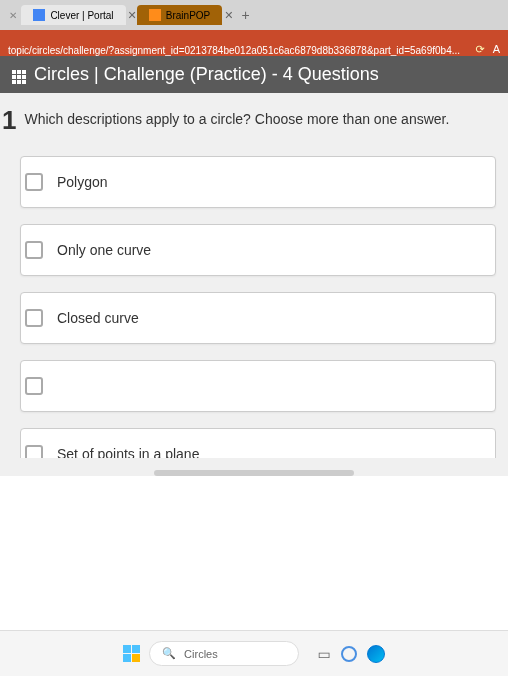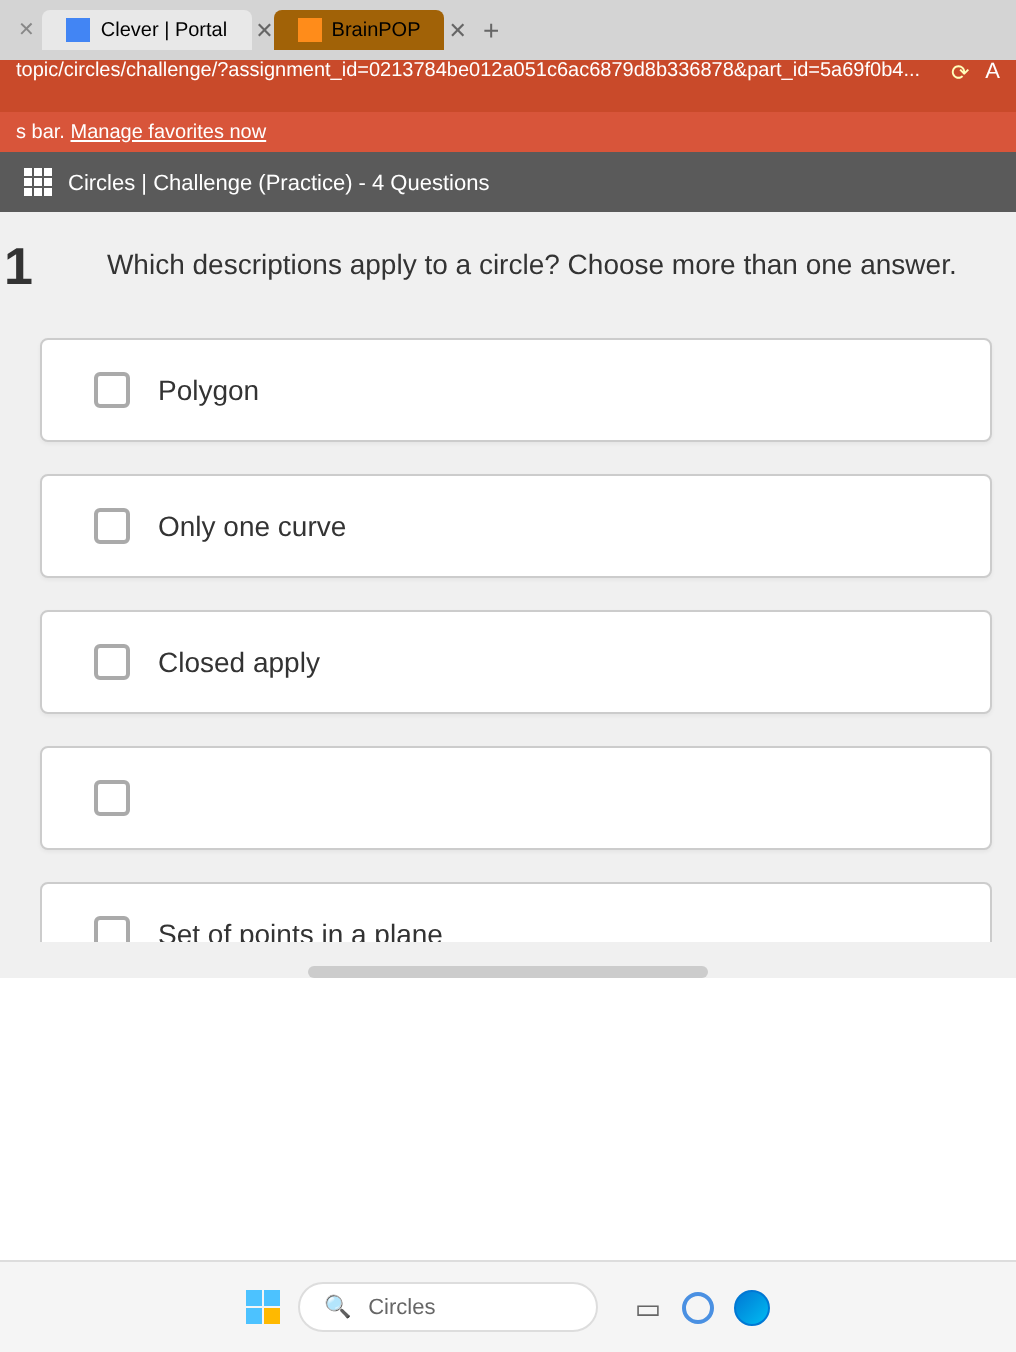--- a/index.html
+++ b/index.html
@@ -5,32 +5,32 @@
 * { margin: 0; padding: 0; box-sizing: border-box; font-family: Arial, sans-serif; }
 body { width: 508px; height: 676px; background: #2a2a2a; overflow: hidden; position: relative; }
 .desktop { width: 100%; height: 100%; background: #1a1a1a; position: relative; }
 .browser { width: 100%; height: 630px; background: #fff; }
 .tab-bar { background: #d4d4d4; height: 30px; display: flex; align-items: center; padding: 0 5px; font-size: 10px; }
 .tab { background: #e8e8e8; padding: 4px 12px; margin-right: 2px; display: flex; align-items: center; gap: 5px; border-radius: 4px 4px 0 0; max-width: 120px; overflow: hidden; white-space: nowrap; }
 .tab.active { background: #a16207; }
 .tab-close { color: #666; font-size: 11px; cursor: pointer; }
 .tab-icon { width: 12px; height: 12px; display: inline-block; }
 .new-tab { color: #666; padding: 0 8px; font-size: 14px; }
-.url-bar { background: #c94a2a; height: 26px; display: flex; align-items: flex-start; padding: 0 8px; font-size: 10px; color: #fff; overflow: hidden; white-space: nowrap; }
+.url-bar { background: #c94a2a; height: 26px; display: flex; align-items: flex-end; padding: 0 8px; font-size: 10px; color: #fff; overflow: hidden; white-space: nowrap; }
 .url-icons { margin-left: auto; display: flex; gap: 8px; font-size: 11px; }
 .bookmark-bar { background: #d8553a; height: 20px; display: flex; align-items: center; padding: 0 8px; font-size: 10px; color: #fff; }
 .bookmark-bar a { color: #fff; text-decoration: underline; }
-.page-header { background: #5a5a5a; color: #fff; padding: 8px 12px; font-size: 11px; font-weight: 500; display: flex; align-items: flex-end; gap: 8px; }
+.page-header { background: #5a5a5a; color: #fff; padding: 8px 12px; font-size: 18px; font-weight: 500; display: flex; align-items: center; gap: 8px; }
 .grid-icon { display: inline-block; width: 14px; height: 14px; }
 .content { background: #f0f0f0; padding: 12px 8px 0 8px; }
 .question-row { display: flex; align-items: flex-start; gap: 8px; margin-bottom: 20px; }
 .q-num { font-size: 26px; font-weight: bold; color: #333; margin-left: -6px; }
-.q-text { font-size: 14px; color: #333; padding-top: 6px; margin-left: 29px; }
+.q-text { font-size: 14px; color: #333; padding-top: 6px; }
 .options { padding: 0 4px 0 12px; }
-.option { background: #fff; border: 1px solid #ccc; border-radius: 4px; padding: 16px 26px; margin-bottom: 16px; display: flex; align-items: center; gap: 14px; font-size: 14px; color: #333; cursor: pointer; box-shadow: 0 1px 2px rgba(0,0,0,0.05); }
+.option { background: #fff; border: 1px solid #ccc; border-radius: 4px; padding: 16px 4px; margin-bottom: 16px; display: flex; align-items: center; gap: 14px; font-size: 14px; color: #333; cursor: pointer; box-shadow: 0 1px 2px rgba(0,0,0,0.05); }
 .option.last { margin-bottom: 0; align-items: center; }
 .checkbox { width: 18px; height: 18px; border: 2px solid #aaa; border-radius: 3px; flex-shrink: 0; }
 .cutoff { overflow: hidden; height: 30px; }
 .scroll-hint { height: 6px; background: #ccc; border-radius: 3px; width: 200px; margin: 12px auto 0; }
 .taskbar { position: absolute; bottom: 0; left: 0; right: 0; height: 46px; background: #f5f5f5; display: flex; align-items: center; justify-content: center; gap: 8px; border-top: 1px solid #ddd; }
 .win-icon { display: flex; flex-wrap: wrap; width: 18px; height: 18px; gap: 1px; }
 .win-icon span { width: 8px; height: 8px; }
 .search-box { background: #fff; border: 1px solid #ddd; border-radius: 16px; padding: 5px 12px; display: flex; align-items: center; gap: 8px; font-size: 11px; color: #666; width: 150px; }
 .task-icons { display: flex; gap: 10px; align-items: center; margin-left: 10px; }
 .edge-icon { width: 18px; height: 18px; border-radius: 50%; background: linear-gradient(135deg, #0078d4, #00bcf2); border: 1px solid #0078d4; }
@@ -57,24 +57,20 @@
     </div>
 
     <div class="url-bar">
       <span>topic/circles/challenge/?assignment_id=0213784be012a051c6ac6879d8b336878&amp;part_id=5a69f0b4...</span>
       <span class="url-icons">
         <span style="color:#ffb">⟳</span>
         <span>A</span>
       </span>
     </div>
 
-    <div class="bookmark-bar">
-      <span>s bar.</span>&nbsp;
-      <a href="#">Manage favorites now</a>
-    </div>
 
     <div class="page-header">
       <span class="grid-icon">
         <svg viewBox="0 0 14 14" width="14" height="14">
             <rect x="0" y="0" width="4" height="4" fill="#fff"></rect>
             <rect x="5" y="0" width="4" height="4" fill="#fff"></rect>
             <rect x="10" y="0" width="4" height="4" fill="#fff"></rect>
             <rect x="0" y="5" width="4" height="4" fill="#fff"></rect>
             <rect x="5" y="5" width="4" height="4" fill="#fff"></rect>
             <rect x="10" y="5" width="4" height="4" fill="#fff"></rect>
@@ -96,21 +92,21 @@
         <div class="option">
           <span class="checkbox"></span>
           <span>Polygon</span>
         </div>
         <div class="option">
           <span class="checkbox"></span>
           <span>Only one curve</span>
         </div>
         <div class="option">
           <span class="checkbox"></span>
-          <span>Closed apply</span>
+          <span>Closed curve</span>
         </div>
         <div class="option">
           <span class="checkbox"></span>
         </div>
         <div class="cutoff">
           <div class="option last">
             <span class="checkbox"></span>
             <span>Set of points in a plane</span>
           </div>
         </div>

